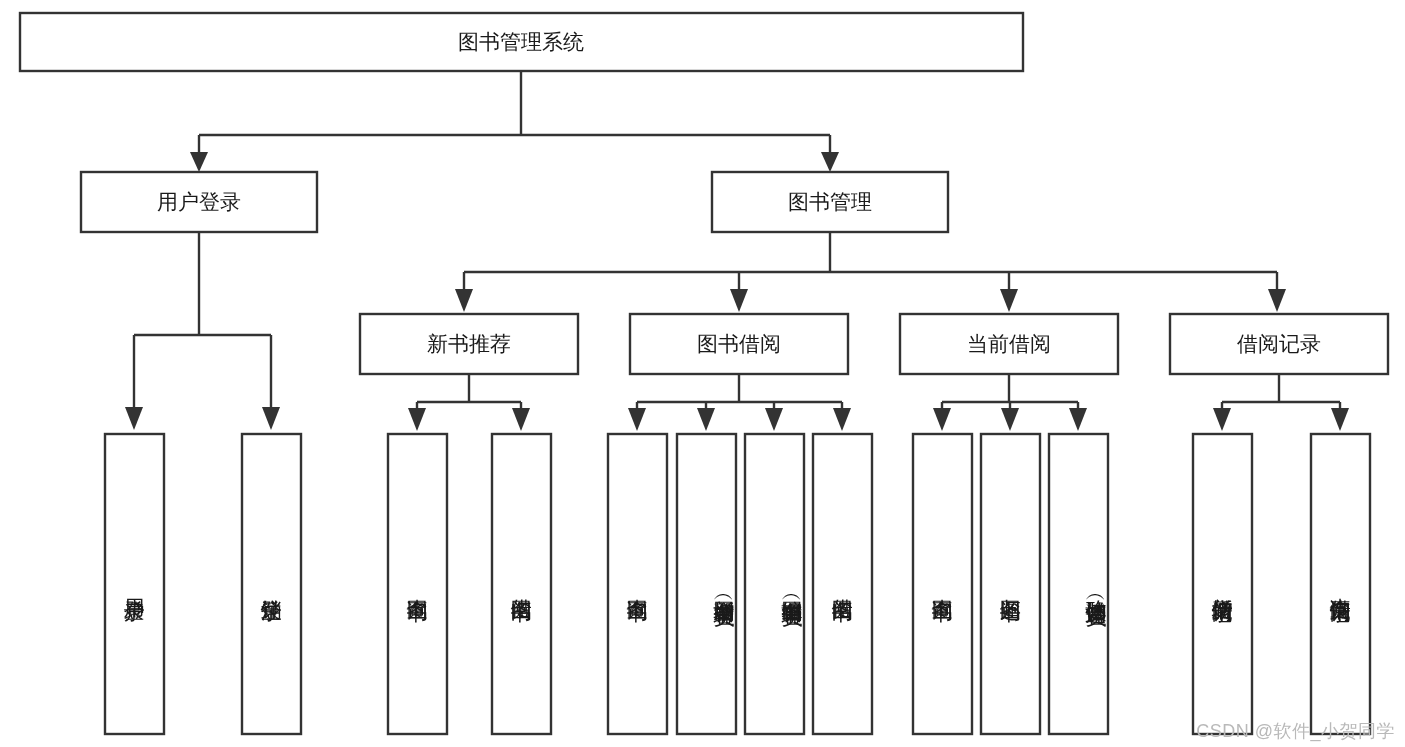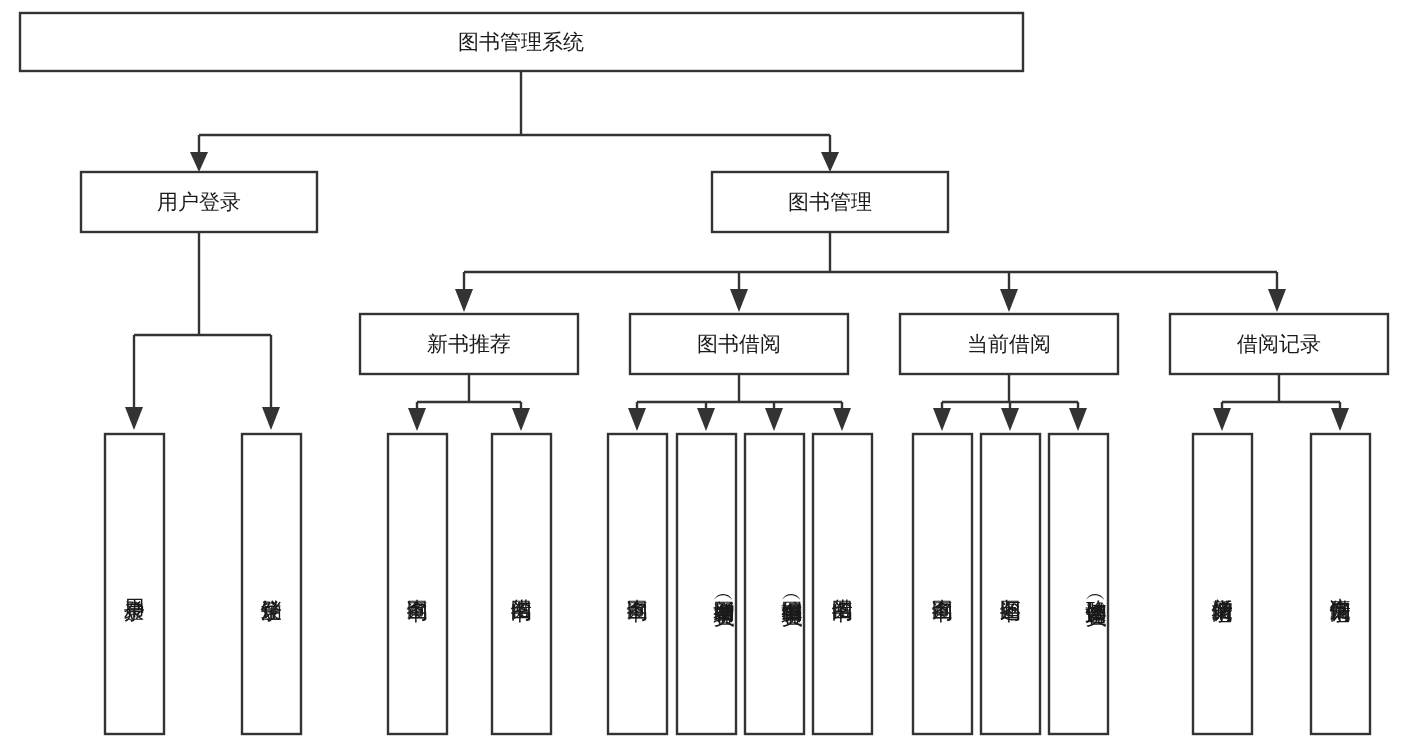--- a/index.html
+++ b/index.html
@@ -203,14 +203,15 @@
   <div class="leaf-label-wrap" style="left:745px; top:440px; width:59px; height:294px;">编辑图书（管理员）</div>
   <div class="leaf-label-wrap mid" style="left:813px; top:434px; width:59px; height:300px;">借阅图书</div>
 
   <div class="leaf-label-wrap mid" style="left:913px; top:434px; width:59px; height:300px;">查询图书</div>
   <div class="leaf-label-wrap mid" style="left:981px; top:434px; width:59px; height:300px;">归还图书</div>
   <div class="leaf-label-wrap" style="left:1049px; top:440px; width:59px; height:294px;">确认归还（管理员）</div>
 
   <div class="leaf-label-wrap mid" style="left:1193px; top:434px; width:59px; height:300px;">新增借阅记录</div>
   <div class="leaf-label-wrap mid" style="left:1311px; top:434px; width:59px; height:300px;">查询借阅记录</div>
 
+  <div class="watermark">CSDN @软件_小贺同学</div>
 
 </div>
 
 </body></html>

